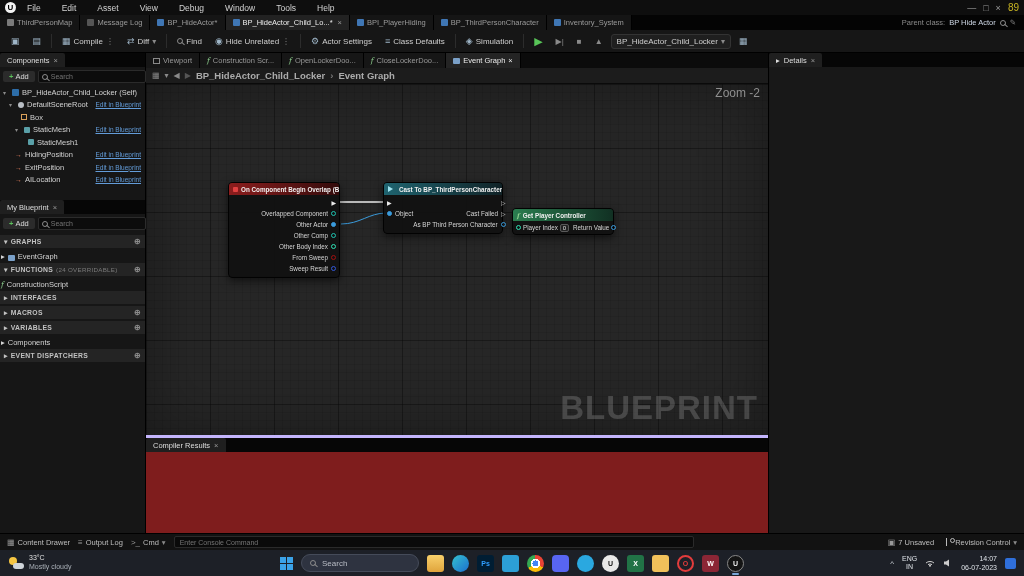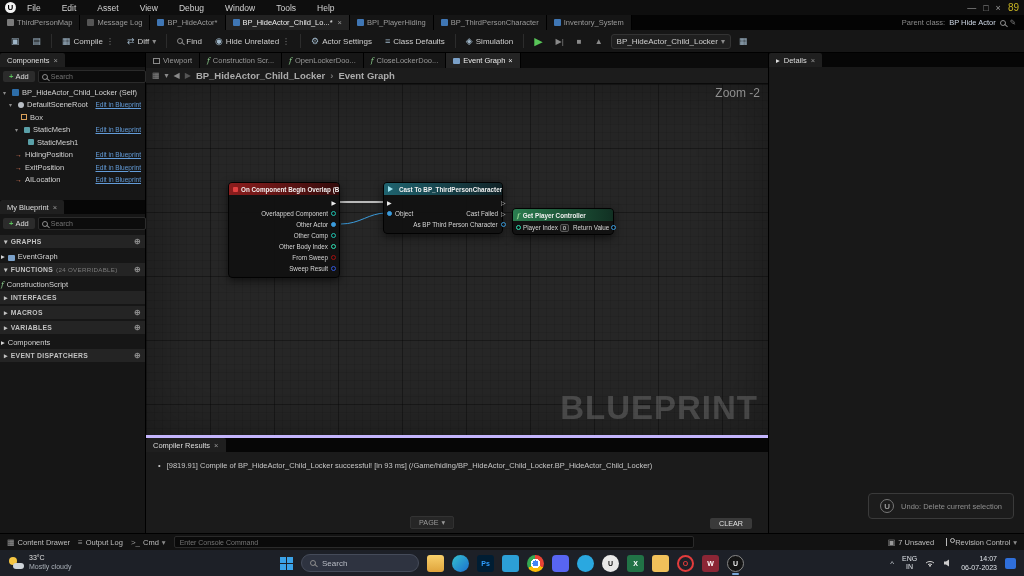--- a/index.html
+++ b/index.html
@@ -577,46 +577,32 @@
         </div>
       </div>
 
       <div class="compiler" data-name="compiler-results-panel">
         <div class="panel-tabs" data-name="compiler-tab-strip">
           <span class="ptab" data-name="tab-compiler-results">
               <span>Compiler Results</span>
               <span class="i-close" data-name="close-icon"></span>
             </span>
         </div>
-        <div class="comp-body" data-name="compiler-log">
-          <div class="comp-msg">
-              <span data-name="compiler-message">[9819.91] Compile of BP_HideActor_Child_Locker successful! [in 93 ms] (/Game/hiding/BP_HideActor_Child_Locker.BP_HideActor_Child_Locker)</span>
-            </div>
-          <span class="page-btn" data-name="page-dropdown">
-              <span>PAGE</span>
-              <span class="i-caret" data-name="chevron-down-icon"></span>
-            </span>
-          <span class="clear-btn" data-name="clear-button">CLEAR</span>
-        </div>
       </div>
     </div>
 
     <div class="rightcol" data-name="details-panel">
       <div class="panel-tabs" data-name="details-tab-strip">
         <span class="ptab" data-name="tab-details">
             <span class="exp i-caret-r" data-name="expander-icon"></span>
             <span>Details</span>
             <span class="i-close" data-name="close-icon"></span>
           </span>
       </div>
       <div class="details-body" data-name="details-body"></div>
-      <div class="toast" data-name="undo-toast">
-        <span class="toast-logo" data-name="unreal-logo-icon"></span>
-        <span data-name="toast-message">Undo: Delete current selection</span>
-      </div>
     </div>
   </div>
 
   <div class="statusbar" data-name="status-bar">
     <span class="sbtn" data-name="content-drawer-button">
         <span class="sico i-grid" data-name="content-drawer-icon"></span>
         <span>Content Drawer</span>
       </span>
     <span class="sbtn" data-name="output-log-button">
         <span class="sico i-list" data-name="output-log-icon"></span>

